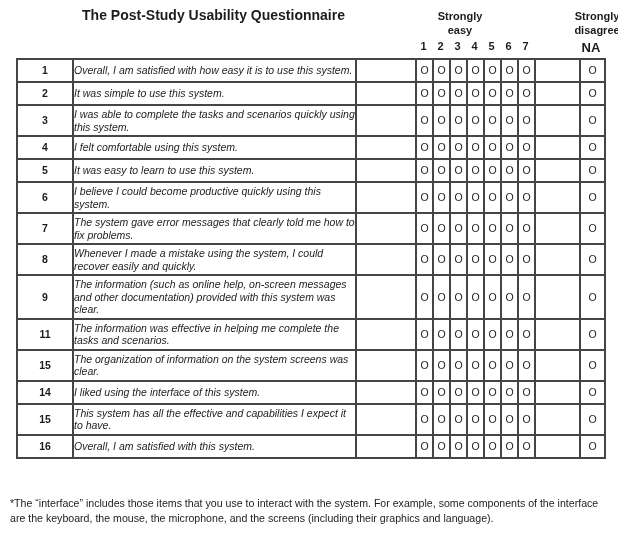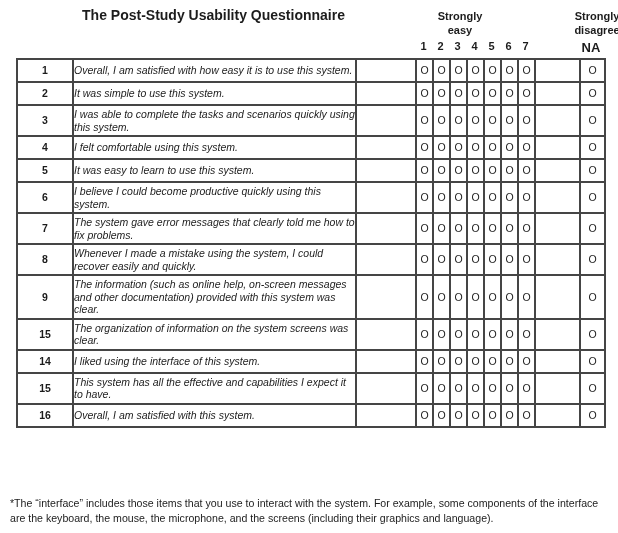--- a/index.html
+++ b/index.html
@@ -269,20 +269,34 @@
       <td class="opt">O</td>
       <td class="opt">O</td>
       <td class="opt">O</td>
       <td class="opt">O</td>
       <td class="opt">O</td>
       <td class="gap"></td>
       <td class="opt na-opt">O</td>
     </tr>
 
 
+    <tr>
+      <td class="qnum">11</td>
+      <td class="qtext">The information was effective in helping me complete the tasks and scenarios.</td>
+      <td class="gap"></td>
+      <td class="opt">O</td>
+      <td class="opt">O</td>
+      <td class="opt">O</td>
+      <td class="opt">O</td>
+      <td class="opt">O</td>
+      <td class="opt">O</td>
+      <td class="opt">O</td>
+      <td class="gap"></td>
+      <td class="opt na-opt">O</td>
+    </tr>
 
     <tr>
       <td class="qnum">15</td>
       <td class="qtext">The organization of information on the system screens was clear.</td>
       <td class="gap"></td>
       <td class="opt">O</td>
       <td class="opt">O</td>
       <td class="opt">O</td>
       <td class="opt">O</td>
       <td class="opt">O</td>

